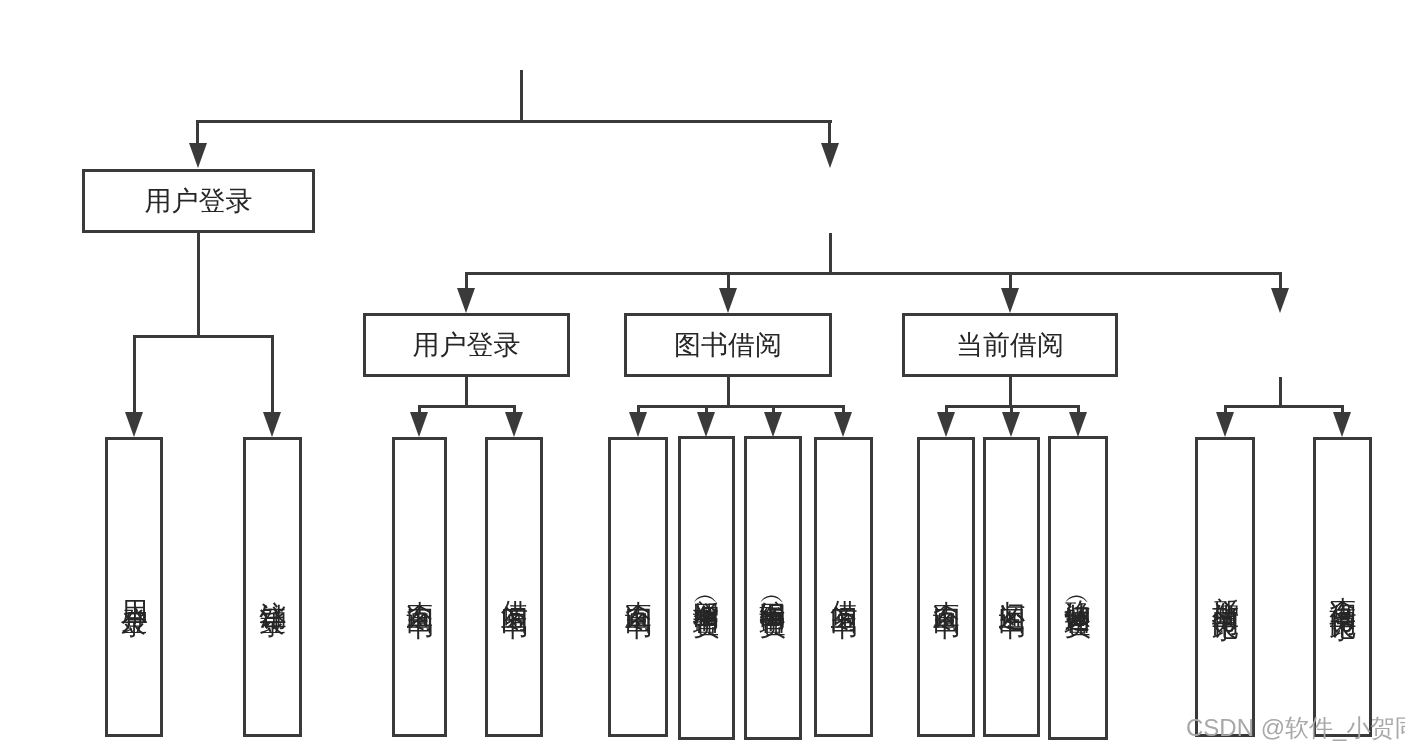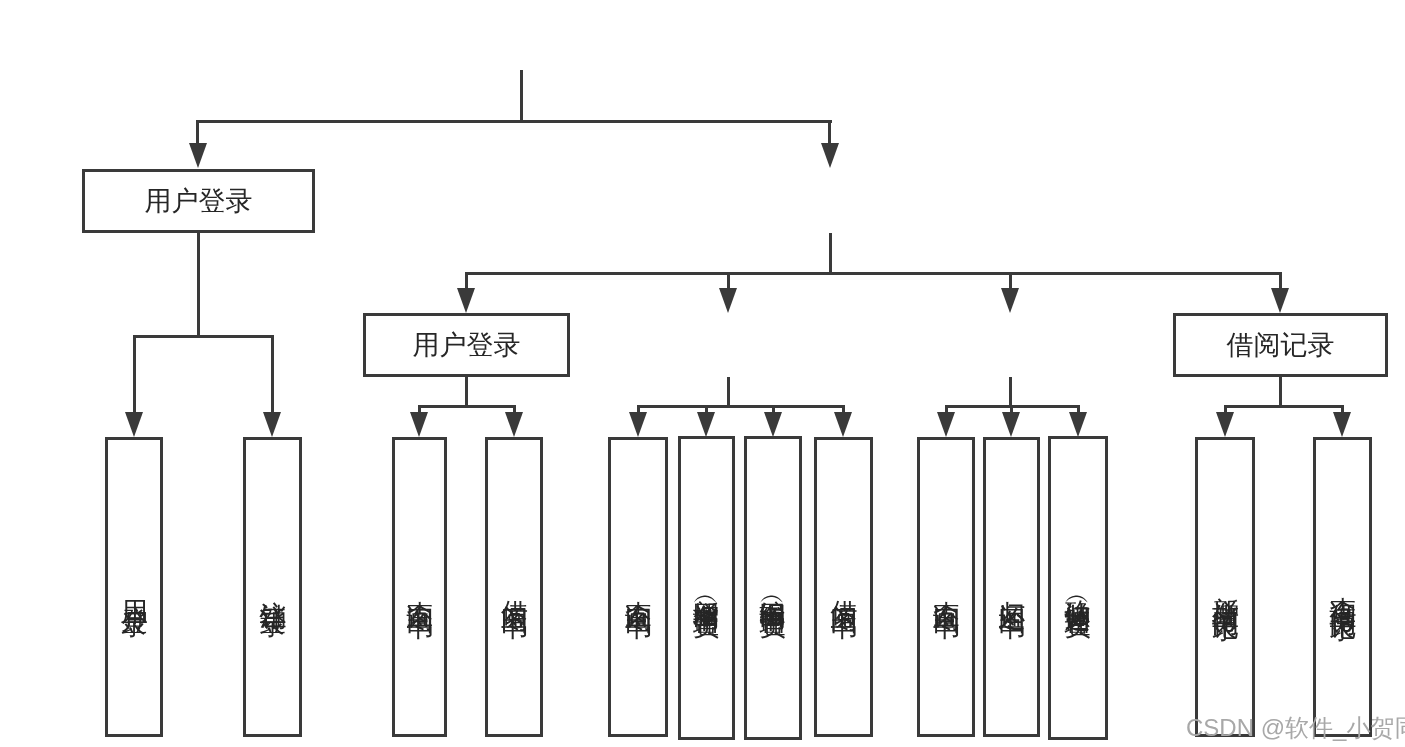--- a/index.html
+++ b/index.html
@@ -73,22 +73,25 @@
   <div class="vline" style="left:727px;top:272px;height:20px"></div>
   <div class="arrow" style="left:719px;top:288px"></div>
   <div class="vline" style="left:1009px;top:272px;height:20px"></div>
   <div class="arrow" style="left:1001px;top:288px"></div>
   <div class="vline" style="left:1279px;top:272px;height:20px"></div>
   <div class="arrow" style="left:1271px;top:288px"></div>
 
   <div class="box" style="left:363px;top:313px;width:207px;height:64px">
     <span>用户登录</span>
   </div>
-  <div class="box" style="left:1173px;top:313px;width:215px;height:64px">
-    <span>借阅记录</span>
+  <div class="box" style="left:624px;top:313px;width:208px;height:64px">
+    <span>图书借阅</span>
+  </div>
+  <div class="box" style="left:902px;top:313px;width:216px;height:64px">
+    <span>当前借阅</span>
   </div>
 
   <div class="vline" style="left:465px;top:377px;height:28px"></div>
   <div class="hline" style="left:418px;top:405px;width:97px"></div>
   <div class="vline" style="left:418px;top:405px;height:10px"></div>
   <div class="arrow" style="left:410px;top:412px"></div>
   <div class="vline" style="left:513px;top:405px;height:10px"></div>
   <div class="arrow" style="left:505px;top:412px"></div>
 
   <div class="vline" style="left:727px;top:377px;height:28px"></div>

